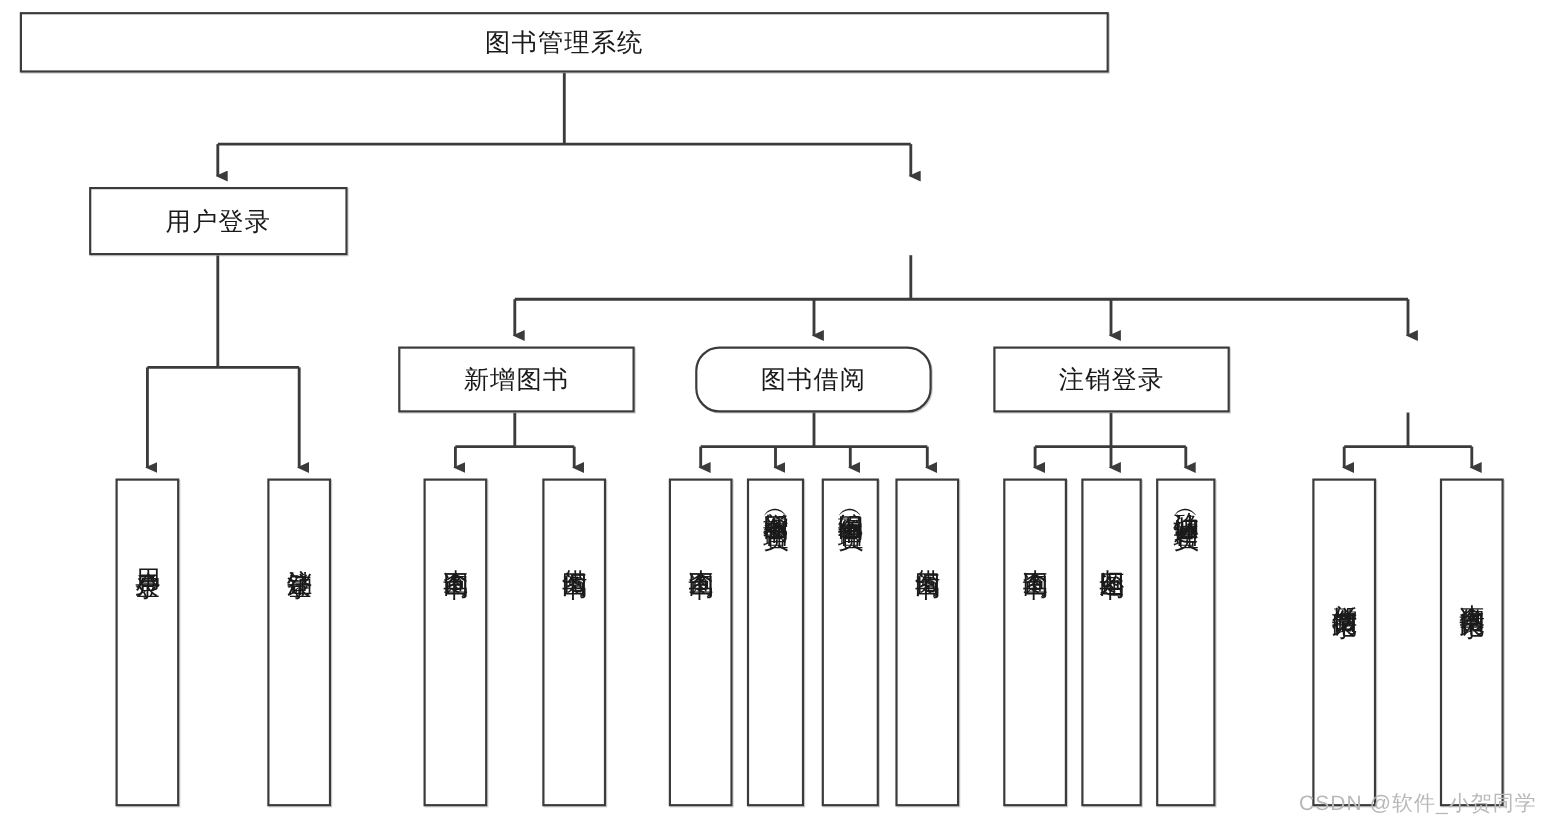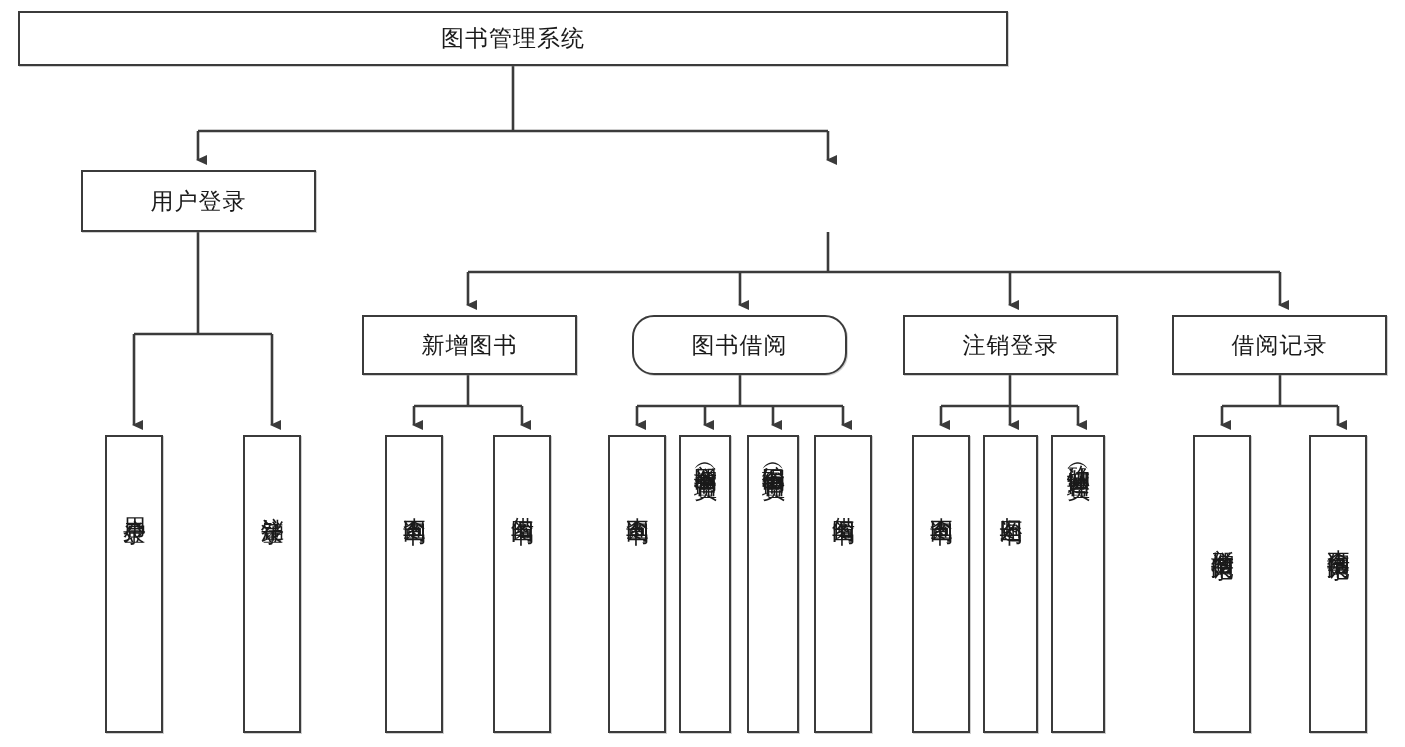--- a/index.html
+++ b/index.html
@@ -140,23 +140,20 @@
 
   <div class="node h" style="left:362px; top:315px; width:215px; height:60px;">
     <span>新增图书</span>
   </div>
   <div class="node h" style="left:632px; top:315px; width:215px; height:60px;border-radius:22px;">
     <span>图书借阅</span>
   </div>
   <div class="node h" style="left:903px; top:315px; width:215px; height:60px;">
     <span>注销登录</span>
   </div>
-  <div class="node h" style="left:1172px; top:315px; width:215px; height:60px;">
-    <span>借阅记录</span>
-  </div>
 
   <div class="node v rec" style="left:105px; top:435px; width:58px; height:298px;">
     <span class="vlabel">用户登录</span>
   </div>
   <div class="node v rec" style="left:243px; top:435px; width:58px; height:298px;">
     <span class="vlabel">注销登录</span>
   </div>
 
   <div class="node v rec" style="left:385px; top:435px; width:58px; height:298px;">
     <span class="vlabel">查询图书</span>
@@ -188,13 +185,14 @@
     <span class="vlabel">确认归还（管理员）</span>
   </div>
 
   <div class="node v mid" style="left:1193px; top:435px; width:58px; height:298px;">
     <span class="vlabel">新增借阅记录</span>
   </div>
   <div class="node v mid" style="left:1309px; top:435px; width:58px; height:298px;">
     <span class="vlabel">查询借阅记录</span>
   </div>
 
+  <div class="watermark">CSDN @软件_小贺同学</div>
 </div>
 
 </body></html>

